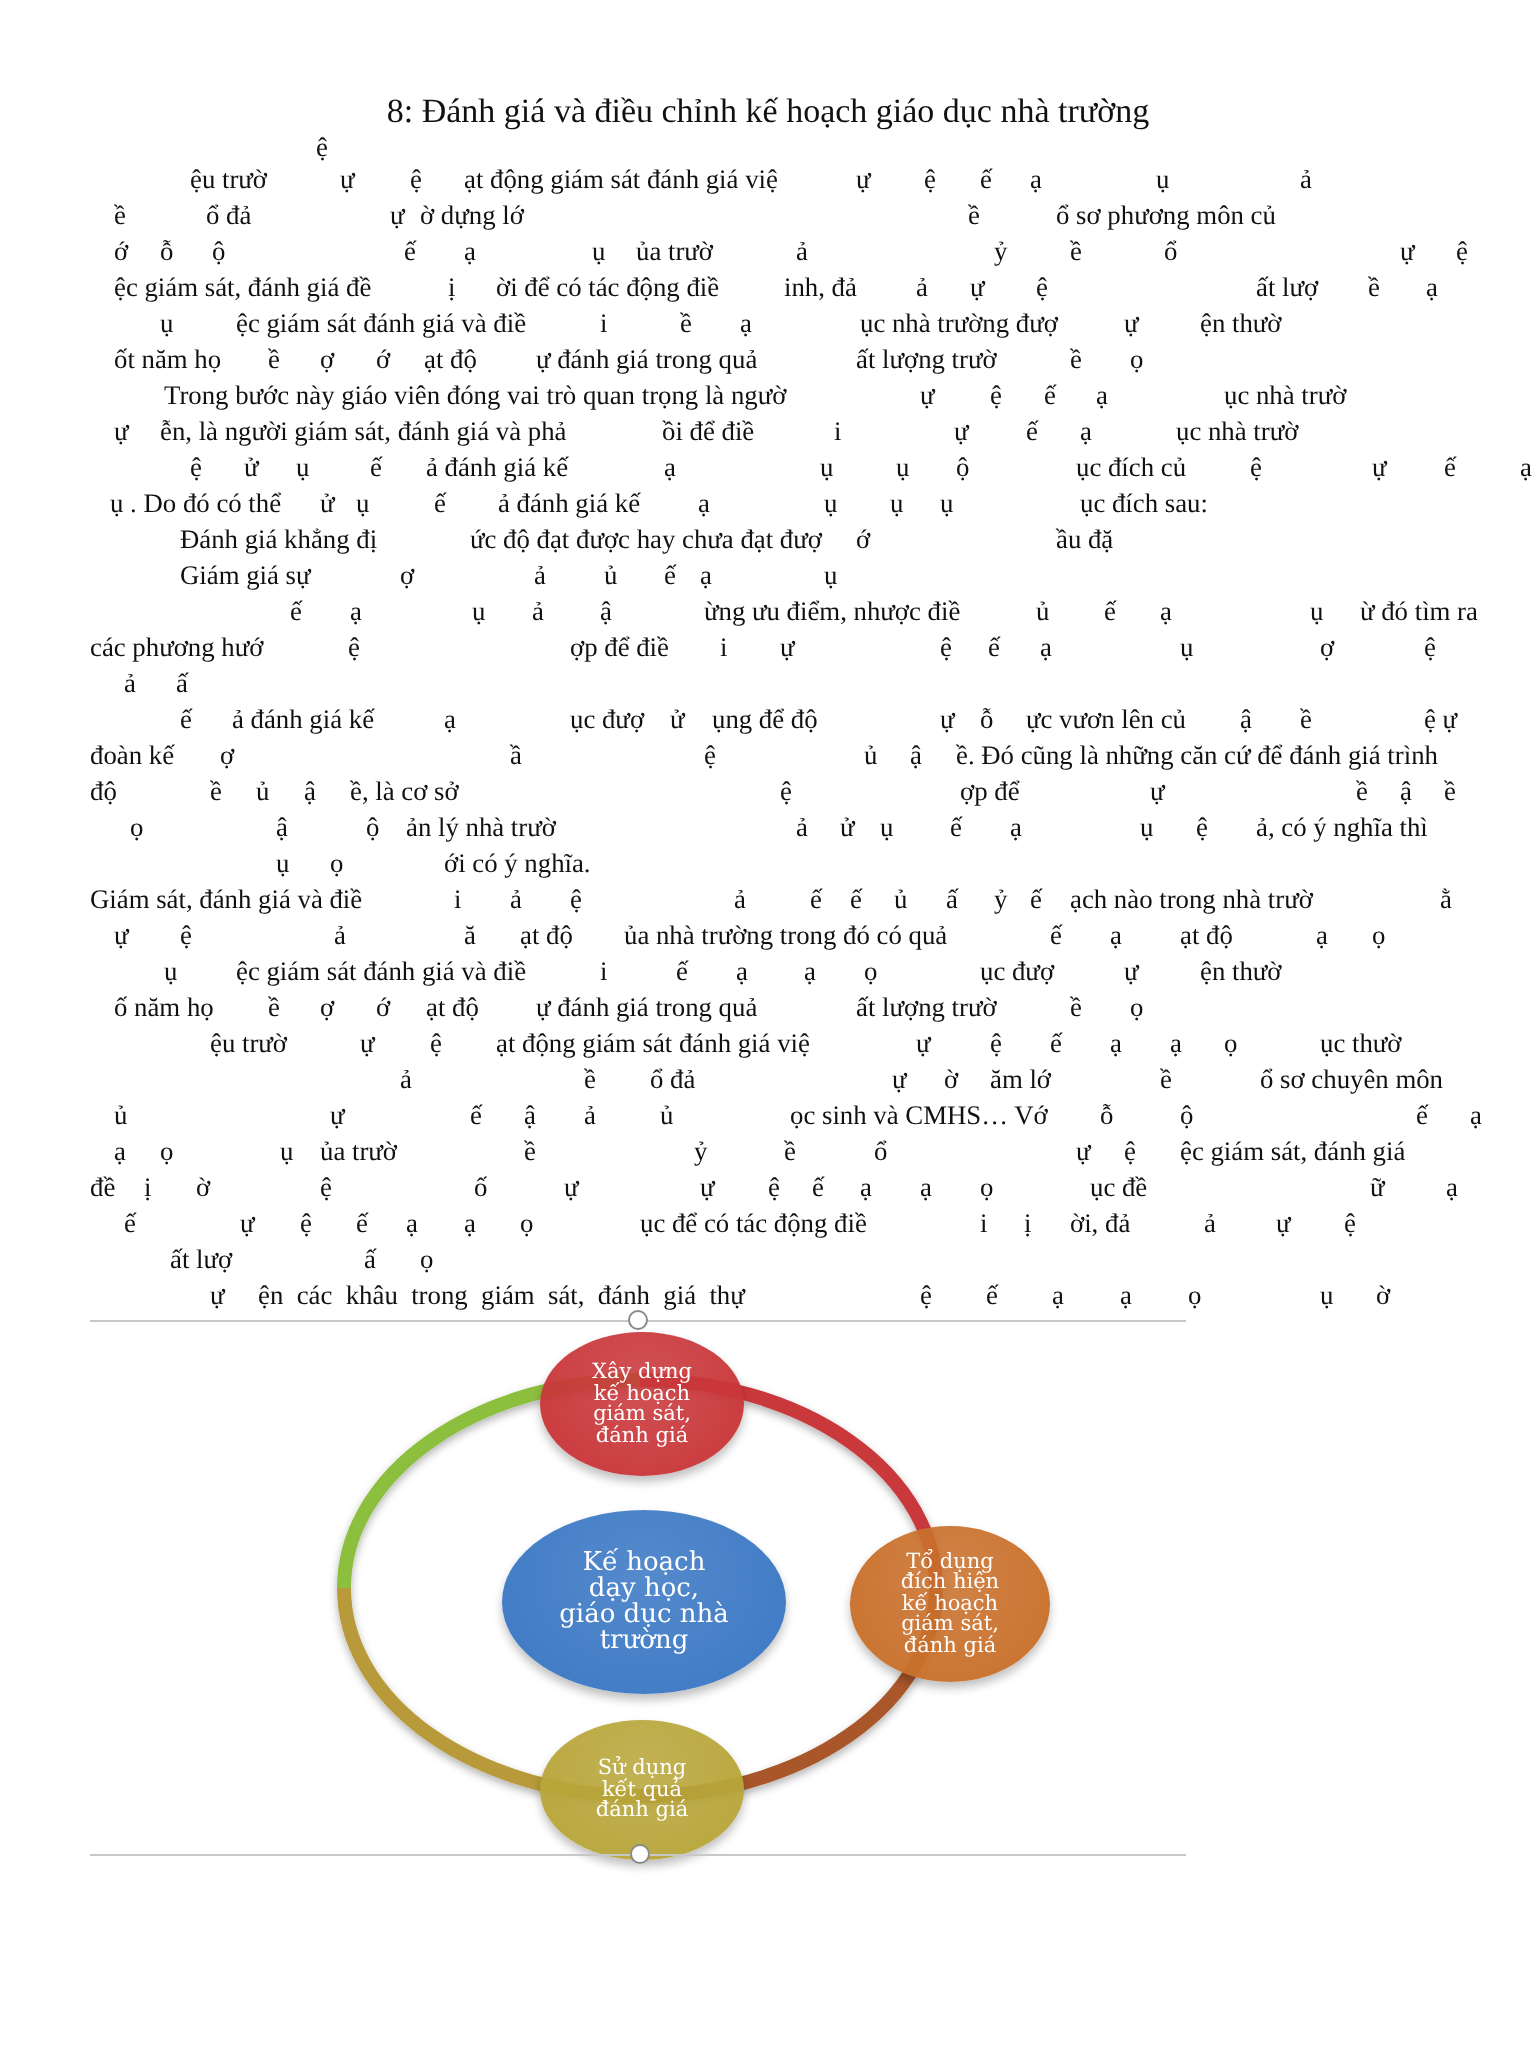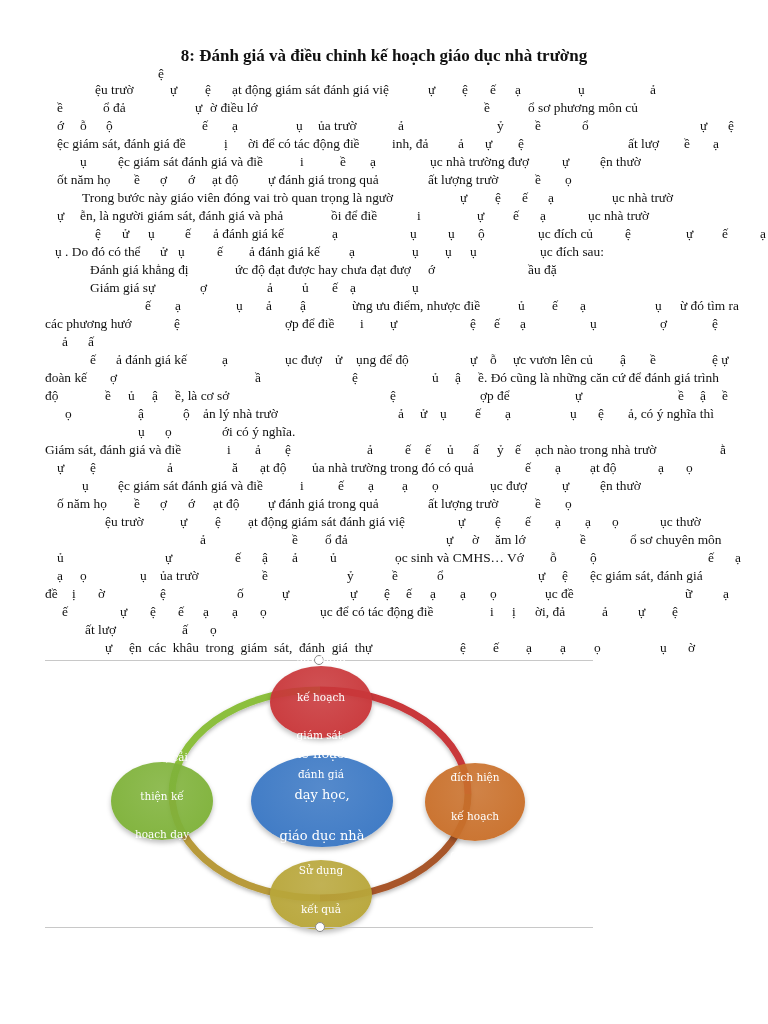--- a/index.html
+++ b/index.html
@@ -1,42 +1,42 @@
 <!DOCTYPE html>
 <html><head>
 <meta charset="utf-8">
 <style>
   html, body { margin: 0; padding: 0; background: #ffffff; }
   body { width: 768px; height: 1024px; position: relative; overflow: hidden;
          font-family: "Liberation Serif", "DejaVu Serif", serif; color: #111; }
   .title { position: absolute; top: 46px; left: 0; width: 768px; text-align: center;
-           font-weight: bold; font-size: 17px; }
+           font-weight: normal; font-size: 17px; }
   .line { position: absolute; left: 0; width: 768px; height: 18px; font-size: 13.4px;
           white-space: pre; }
   .frag { position: absolute; top: 0; white-space: pre; }
   .rule { position: absolute; left: 45px; width: 548px; height: 1px; background: #c8c8c8; }
   .handle { position: absolute; width: 8px; height: 8px; border-radius: 50%;
             background: #fff; border: 1.5px solid #8a8a8a; }
   .diagram { position: absolute; left: 45px; top: 660px; width: 548px; height: 268px; }
   .node { position: absolute; border-radius: 50%; display: flex; align-items: center;
           justify-content: center; text-align: center; color: #fff;
           font-family: "DejaVu Serif", serif; font-size: 10.5px; line-height: 10.5px;
           box-shadow: 0 3px 5px rgba(0,0,0,0.25); }
-  .node span { display: block; margin-top: 28px; }
+  .node span { display: block; }
   .center-node { font-size: 13px; line-height: 13px; }
 </style>
 </head>
 <body>
 
 <div>
   <div class="title">8: Đánh giá và điều chỉnh kế hoạch giáo dục nhà trường</div>
   <div id="lines">
       <div class="line" style="top: 66px;"><span class="frag" style="left: 158px;">ệ</span></div>
       <div class="line" style="top: 82px;"><span class="frag" style="left: 95px;">ệu trườ</span><span class="frag" style="left: 170px;">ự</span><span class="frag" style="left: 205px;">ệ</span><span class="frag" style="left: 232px;">ạt động giám sát đánh giá việ</span><span class="frag" style="left: 428px;">ự</span><span class="frag" style="left: 462px;">ệ</span><span class="frag" style="left: 490px;">ế</span><span class="frag" style="left: 515px;">ạ</span><span class="frag" style="left: 578px;">ụ</span><span class="frag" style="left: 650px;">ả</span></div>
-      <div class="line" style="top: 100px;"><span class="frag" style="left: 57px;">ề</span><span class="frag" style="left: 103px;">ổ đả</span><span class="frag" style="left: 195px;">ự</span><span class="frag" style="left: 210px;">ờ điều lớ</span><span class="frag" style="left: 484px;">ề</span><span class="frag" style="left: 528px;">ổ sơ phương môn củ</span></div>
+      <div class="line" style="top: 100px;"><span class="frag" style="left: 57px;">ề</span><span class="frag" style="left: 103px;">ổ đả</span><span class="frag" style="left: 195px;">ự</span><span class="frag" style="left: 210px;">ờ dựng lớ</span><span class="frag" style="left: 484px;">ề</span><span class="frag" style="left: 528px;">ổ sơ phương môn củ</span></div>
       <div class="line" style="top: 118px;"><span class="frag" style="left: 57px;">ớ</span><span class="frag" style="left: 80px;">ỗ</span><span class="frag" style="left: 106px;">ộ</span><span class="frag" style="left: 202px;">ế</span><span class="frag" style="left: 232px;">ạ</span><span class="frag" style="left: 296px;">ụ</span><span class="frag" style="left: 318px;">ủa trườ</span><span class="frag" style="left: 398px;">ả</span><span class="frag" style="left: 497px;">ỷ</span><span class="frag" style="left: 535px;">ề</span><span class="frag" style="left: 582px;">ổ</span><span class="frag" style="left: 700px;">ự</span><span class="frag" style="left: 728px;">ệ</span></div>
       <div class="line" style="top: 136px;"><span class="frag" style="left: 57px;">ệc giám sát, đánh giá đề</span><span class="frag" style="left: 224px;">ị</span><span class="frag" style="left: 248px;">ời để có tác động điề</span><span class="frag" style="left: 392px;">inh, đả</span><span class="frag" style="left: 458px;">ả</span><span class="frag" style="left: 485px;">ự</span><span class="frag" style="left: 518px;">ệ</span><span class="frag" style="left: 628px;">ất lượ</span><span class="frag" style="left: 684px;">ề</span><span class="frag" style="left: 713px;">ạ</span></div>
       <div class="line" style="top: 154px;"><span class="frag" style="left: 80px;">ụ</span><span class="frag" style="left: 118px;">ệc giám sát đánh giá và điề</span><span class="frag" style="left: 300px;">i</span><span class="frag" style="left: 340px;">ề</span><span class="frag" style="left: 370px;">ạ</span><span class="frag" style="left: 430px;">ục nhà trường đượ</span><span class="frag" style="left: 562px;">ự</span><span class="frag" style="left: 600px;">ện thườ</span></div>
       <div class="line" style="top: 172px;"><span class="frag" style="left: 57px;">ốt năm họ</span><span class="frag" style="left: 134px;">ề</span><span class="frag" style="left: 160px;">ợ</span><span class="frag" style="left: 188px;">ớ</span><span class="frag" style="left: 212px;">ạt độ</span><span class="frag" style="left: 268px;">ự đánh giá trong quả</span><span class="frag" style="left: 428px;">ất lượng trườ</span><span class="frag" style="left: 535px;">ề</span><span class="frag" style="left: 565px;">ọ</span></div>
       <div class="line" style="top: 190px;"><span class="frag" style="left: 82px;">Trong bước này giáo viên đóng vai trò quan trọng là ngườ</span><span class="frag" style="left: 460px;">ự</span><span class="frag" style="left: 495px;">ệ</span><span class="frag" style="left: 522px;">ế</span><span class="frag" style="left: 548px;">ạ</span><span class="frag" style="left: 612px;">ục nhà trườ</span></div>
       <div class="line" style="top: 208px;"><span class="frag" style="left: 57px;">ự</span><span class="frag" style="left: 80px;">ễn, là người giám sát, đánh giá và phả</span><span class="frag" style="left: 331px;">ồi để điề</span><span class="frag" style="left: 417px;">i</span><span class="frag" style="left: 477px;">ự</span><span class="frag" style="left: 513px;">ế</span><span class="frag" style="left: 540px;">ạ</span><span class="frag" style="left: 588px;">ục nhà trườ</span></div>
       <div class="line" style="top: 226px;"><span class="frag" style="left: 95px;">ệ</span><span class="frag" style="left: 122px;">ử</span><span class="frag" style="left: 148px;">ụ</span><span class="frag" style="left: 185px;">ế</span><span class="frag" style="left: 213px;">ả đánh giá kế</span><span class="frag" style="left: 332px;">ạ</span><span class="frag" style="left: 410px;">ụ</span><span class="frag" style="left: 448px;">ụ</span><span class="frag" style="left: 478px;">ộ</span><span class="frag" style="left: 538px;">ục đích củ</span><span class="frag" style="left: 625px;">ệ</span><span class="frag" style="left: 686px;">ự</span><span class="frag" style="left: 722px;">ế</span><span class="frag" style="left: 760px;">ạ</span></div>
       <div class="line" style="top: 244px;"><span class="frag" style="left: 55px;">ụ . Do đó có thể</span><span class="frag" style="left: 160px;">ử</span><span class="frag" style="left: 178px;">ụ</span><span class="frag" style="left: 217px;">ế</span><span class="frag" style="left: 249px;">ả đánh giá kế</span><span class="frag" style="left: 349px;">ạ</span><span class="frag" style="left: 412px;">ụ</span><span class="frag" style="left: 445px;">ụ</span><span class="frag" style="left: 470px;">ụ</span><span class="frag" style="left: 540px;">ục đích sau:</span></div>
       <div class="line" style="top: 262px;"><span class="frag" style="left: 90px;">Đánh giá khẳng đị</span><span class="frag" style="left: 235px;">ức độ đạt được hay chưa đạt đượ</span><span class="frag" style="left: 428px;">ớ</span><span class="frag" style="left: 528px;">ầu đặ</span></div>
       <div class="line" style="top: 280px;"><span class="frag" style="left: 90px;">Giám giá sự</span><span class="frag" style="left: 200px;">ợ</span><span class="frag" style="left: 267px;">ả</span><span class="frag" style="left: 302px;">ủ</span><span class="frag" style="left: 332px;">ế</span><span class="frag" style="left: 350px;">ạ</span><span class="frag" style="left: 412px;">ụ</span></div>
@@ -109,27 +109,17 @@
     </div>
 
     <div class="node" style="left: 225px; top: 200px; width: 102px; height: 70px; background: radial-gradient(at 50% 35%, rgba(184, 166, 58, 0.867), rgb(184, 166, 58));">
       <div>
         <span>Sử dụng</span>
         <span>kết quả</span>
         <span>đánh giá</span>
       </div>
     </div>
 
-    <div class="node" style="left: 66px; top: 102px; width: 102px; height: 78px; background: radial-gradient(at 50% 35%, rgba(127, 178, 58, 0.867), rgb(127, 178, 58));">
-      <div>
-        <span>Điều</span>
-        <span>chỉnh, cải</span>
-        <span>thiện kế</span>
-        <span>hoạch dạy</span>
-        <span>học, giáo</span>
-        <span>dục</span>
-      </div>
-    </div>
   </div>
 
   <div class="rule" style="top:927px"></div>
   <div class="handle" style="left:315px; top:922px"></div>
 </div>
 
 </body></html>

